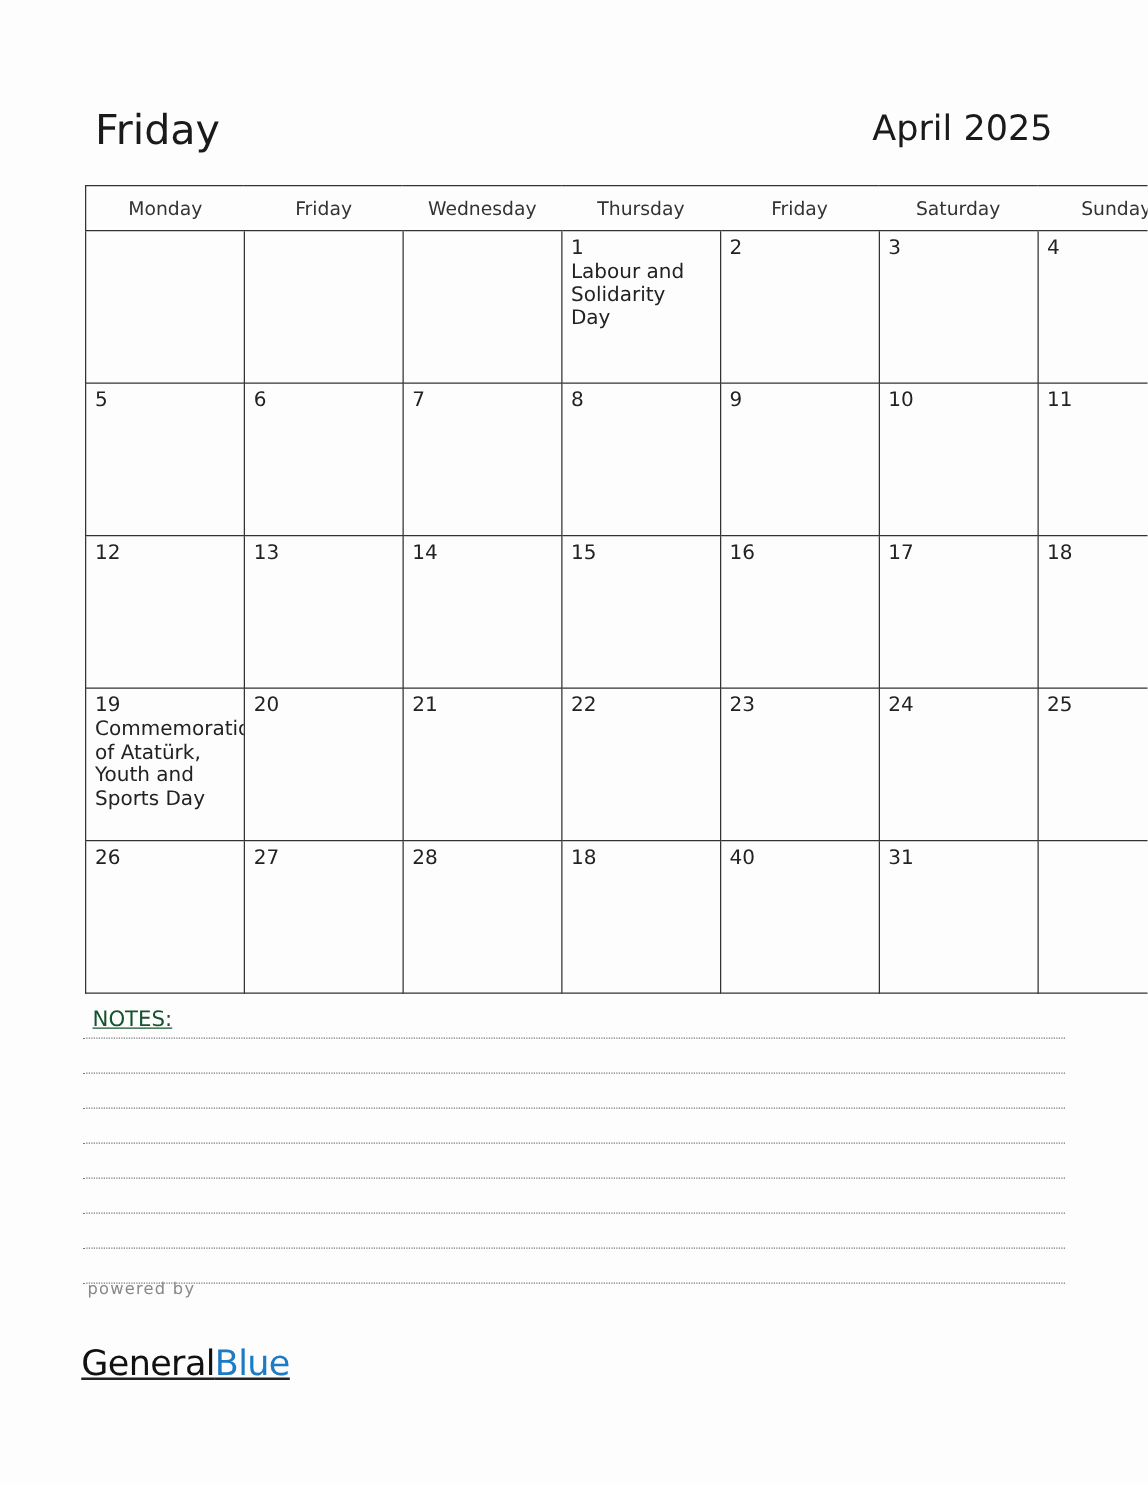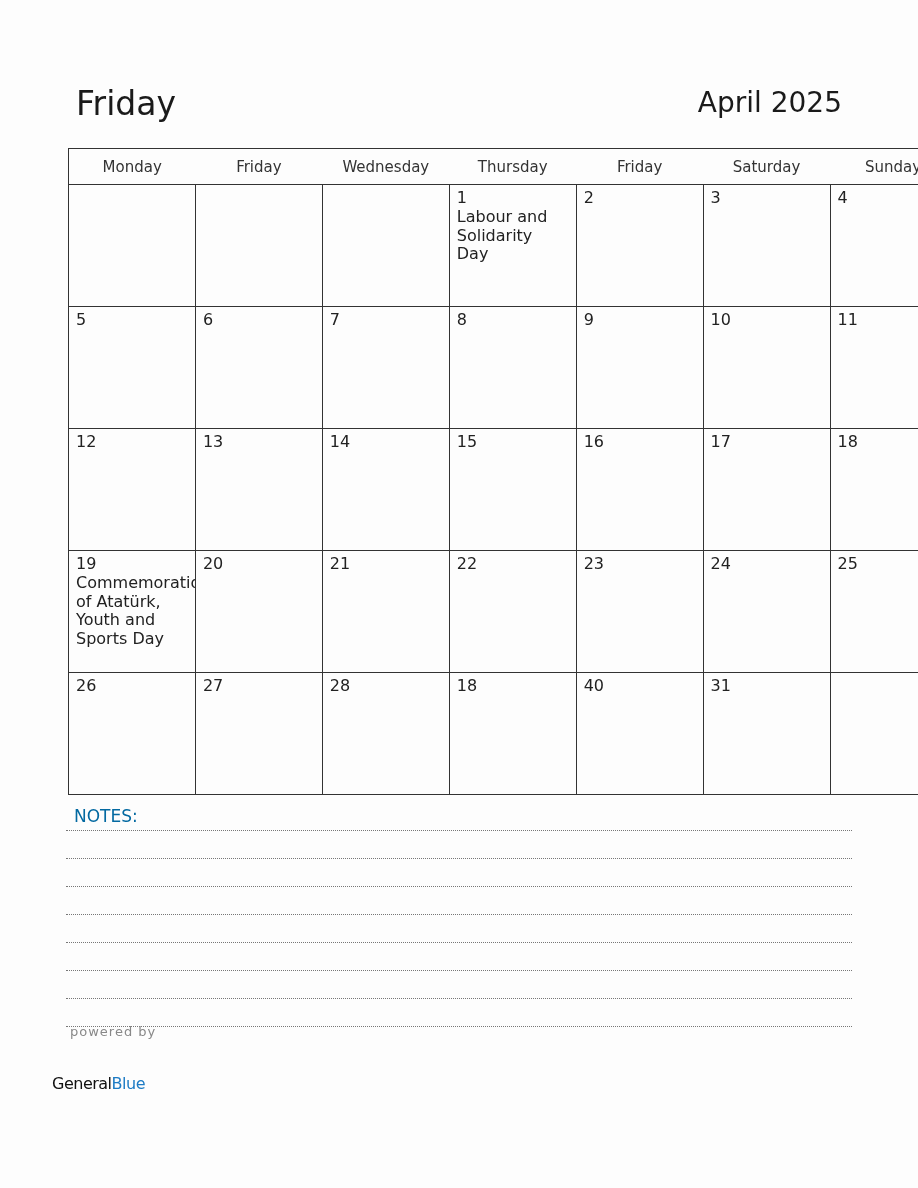--- a/index.html
+++ b/index.html
@@ -18,24 +18,24 @@
     font-weight: normal; font-size: 15px; color: #333; padding: 0;
   }
   table.cal tr.head th:first-child { border-left: 1px solid #333; }
   table.cal tr.head th:last-child { border-right: 2px solid #d946ef; }
   table.cal td {
     height: 115px; border: 1px solid #333; vertical-align: top;
     padding: 3px 7px; font-size: 15px; color: #222; overflow: hidden;
   }
   .daynum { display: block; font-size: 16px; line-height: 20px; }
   .holiday { display: block; font-size: 16px; line-height: 18.5px; color: #222; }
-  .notes-label { position: absolute; left: 74px; top: 806px; font-size: 17px; color: #0369a1; }
+  .notes-label { position: absolute; left: 74px; top: 806px; font-size: 17px; color: #14532d; text-decoration: underline; }
   .note-line { position: absolute; left: 66px; width: 786px; border-top: 1px dotted #777; height: 0; }
   .powered { position: absolute; left: 70px; top: 1024px; font-size: 13px; color: #888; letter-spacing: 1px; }
-  .brand { position: absolute; left: 52px; top: 1074px; font-size: 16px; letter-spacing: -0.5px; }
+  .brand { position: absolute; left: 65px; top: 1074px; font-size: 28px; letter-spacing: -0.5px; text-decoration: underline; }
   .brand .g { color: #111; }
   .brand .b { color: #1d7bc4; }
 </style>
 </head>
 <body>
 
 <div class="country">Friday</div>
 <div class="monthyear">April 2025</div>
 
 <table class="cal">

